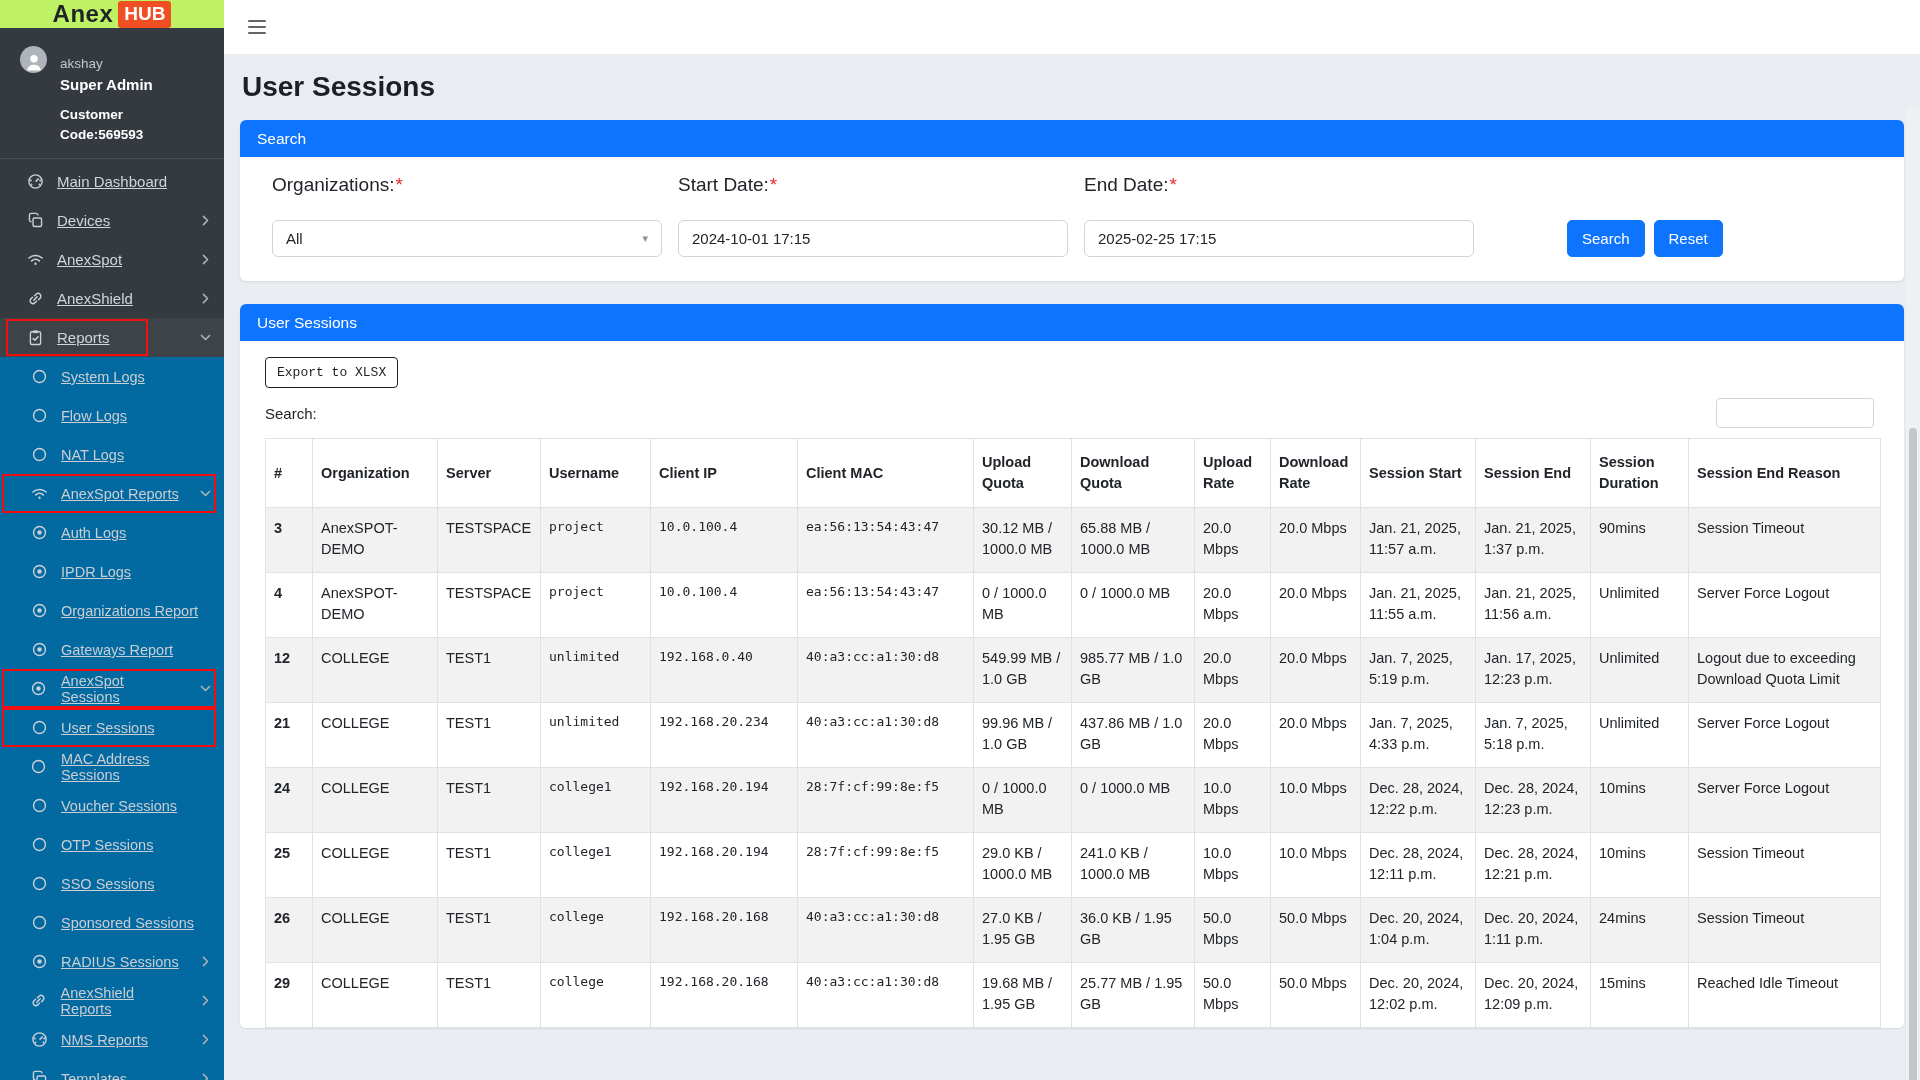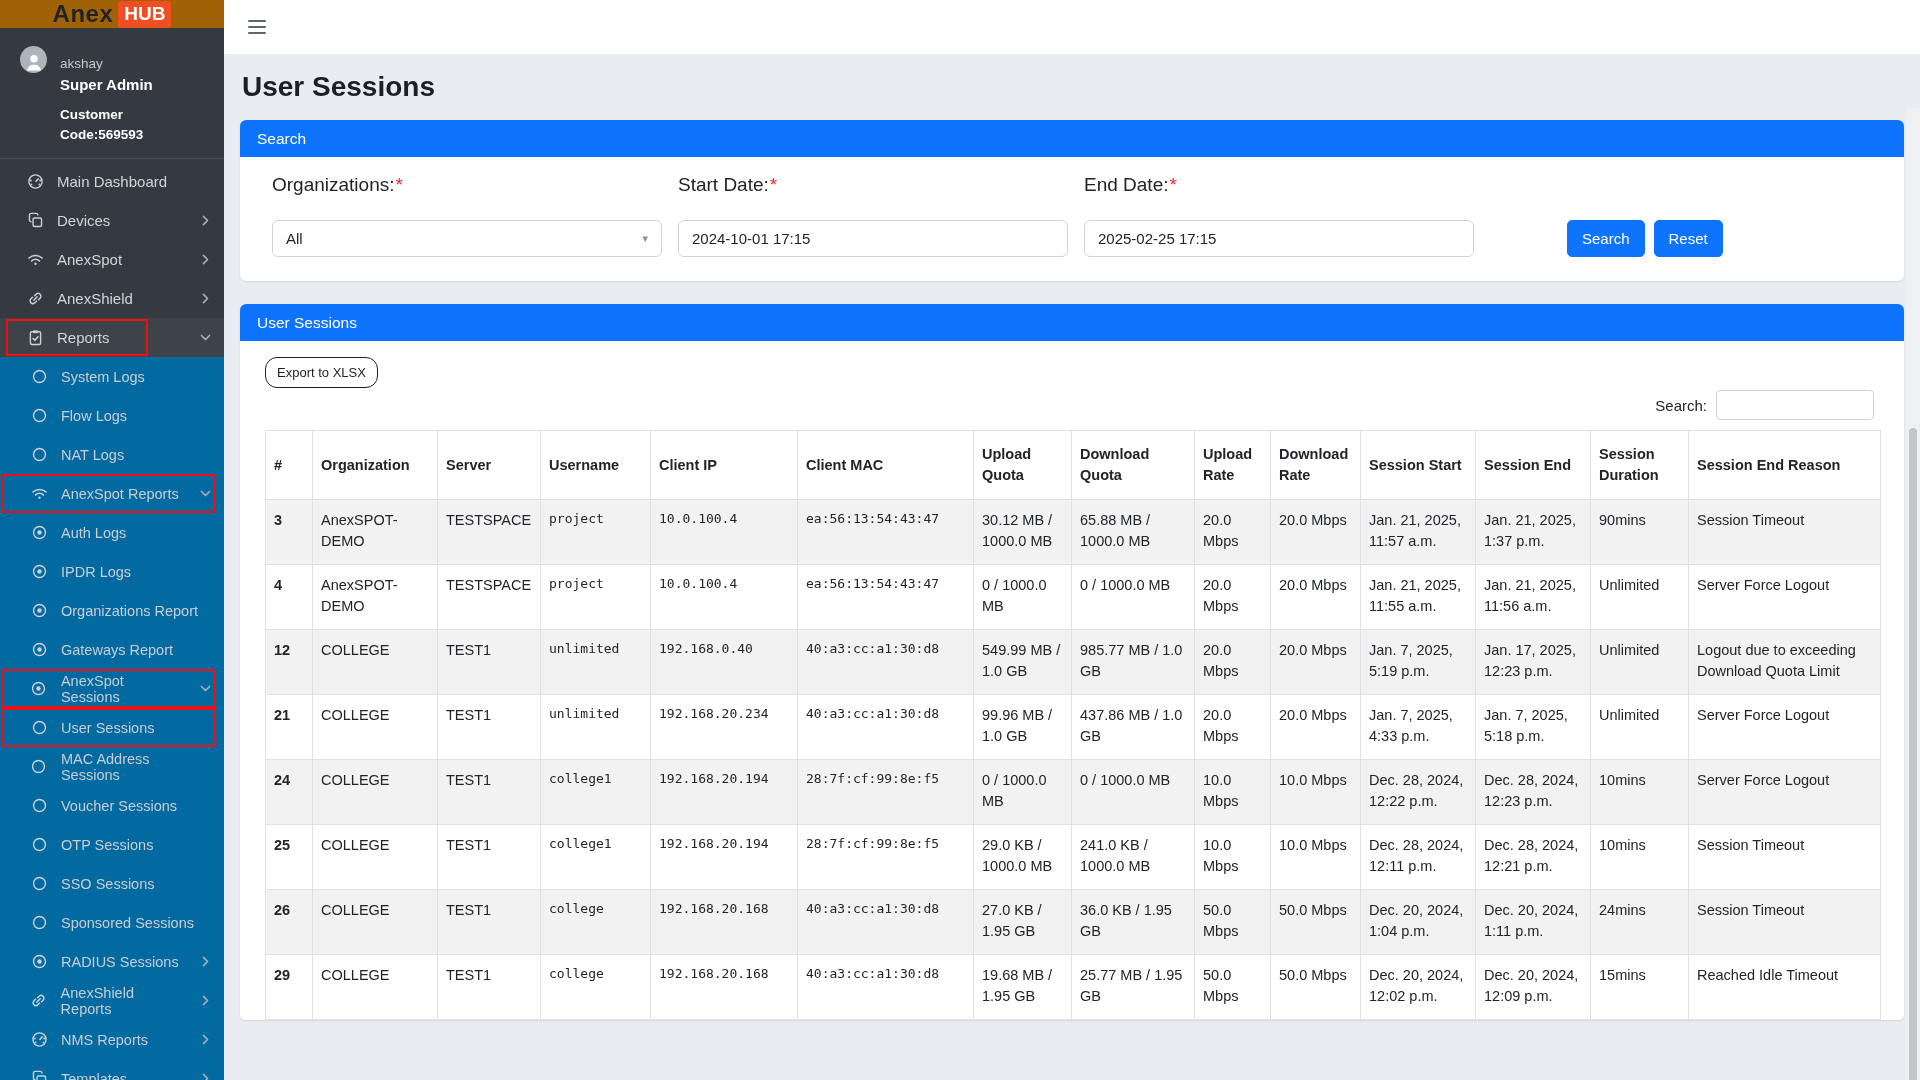--- a/index.html
+++ b/index.html
@@ -1,32 +1,32 @@
 <!DOCTYPE html>
 <html><head>
 <meta charset="utf-8">
 <style>
   * { margin:0; padding:0; box-sizing:border-box; }
   html,body { width:1920px; height:1080px; overflow:hidden; font-family:"Liberation Sans",sans-serif; background:#e9edf2; }
   .app { display:flex; width:1920px; height:1080px; }
 
   
   .sidebar { width:224px; min-width:224px; height:1080px; background:#343a40; display:flex; flex-direction:column; }
-  .logo-bar { height:56px; background:#a16207; display:flex; align-items:center; justify-content:center; gap:5px; }
+  .logo-bar { height:56px; background:#bef264; display:flex; align-items:center; justify-content:center; gap:5px; }
   .brand-name { font-size:24px; font-weight:bold; color:#1f2428; letter-spacing:.5px; }
   .brand-badge { font-size:19px; font-weight:bold; color:#fff; background:#f04e23; padding:2px 6px 3px; border-radius:3px; }
   .user-block { padding:15px 14px 14px 20px; display:flex; gap:13px; border-bottom:1px solid #4a5056; }
   .avatar { width:27px; height:27px; min-width:27px; border-radius:50%; background:#aeb4ba; display:flex; align-items:flex-end; justify-content:center; overflow:hidden; margin-top:3px; }
   .user-text { display:flex; flex-direction:column; line-height:1.45; }
   .user-name { font-size:13.5px; color:#c3c8cd;margin-top:11px; }
   .user-role { font-size:15px; font-weight:bold; color:#fff; }
   .user-code { font-size:13.5px; font-weight:bold; color:#fff; margin-top:10px; }
   .main-nav { padding-top:3px; }
   .sub-nav { background:#0369a1; flex:1; }
-  .nav-item { height:39px; display:flex; align-items:center; gap:13px; padding:0 12px 0 26px; color:#d0d5da; font-size:15px; position:relative; cursor:pointer; }
+  .nav-item { height:39px; display:flex; align-items:center; gap:13px; padding:0 12px 0 26px; color:#d0d5da; font-size:15px; position:relative; cursor:pointer;text-decoration:underline; }
   .sub-nav .nav-item { padding-left:30px; font-size:14.5px; color:#c9ced3; }
   .nav-item.parent-open { background:#3d4349; }
   .nav-icon { width:18px; height:18px; display:flex; align-items:center; justify-content:center; color:#cdd2d7; }
   .nav-icon svg { width:17px; height:17px; }
   .chev { margin-left:auto; color:#aab0b6; display:flex; }
   .chev svg { width:13px; height:13px; }
   .chev.down svg { transform:rotate(90deg); }
   .hl-narrow::after { content:""; position:absolute; left:6px; right:76px; top:1px; bottom:1px; border:2px solid #f30f0f; pointer-events:none; }
   .hl-wide::after { content:""; position:absolute; left:2px; right:8px; top:0px; bottom:0px; border:2px solid #f30f0f; pointer-events:none; }
 
@@ -46,22 +46,22 @@
   .field-label { font-size:19px; font-weight:normal; color:#212529; margin-bottom:24px; }
   .req { color:#e8282d; margin-left:1px; }
   .control, .text-input { width:100%; height:37px; border:1px solid #ced4da; border-radius:6px; background:#fff; font-size:15px; color:#212529; padding:0 13px; font-family:"Liberation Sans",sans-serif; }
   .select-box { display:flex; align-items:center; justify-content:space-between; cursor:pointer; }
   .caret { color:#8b9096; font-size:11px; }
   .btn-row { display:flex; gap:9px; margin-left:77px; }
   .btn { height:37px; background:#0e74fd; border:1px solid #0e74fd; color:#fff; font-size:15px; border-radius:5px; padding:0 14px; cursor:pointer; font-family:"Liberation Sans",sans-serif; }
 
   .sessions-card { margin-top:23px; }
   .sessions-body { padding:16px 16px 0 25px; background:#fff; }
-  .export-btn { background:#fff; border:1px solid #1c2024; border-radius:12px; font-size:13px; color:#1c2024; padding:7px 11px; cursor:pointer; font-family:Liberation Sans, sans-serif; }
-  .table-search-row { display:flex; justify-content:flex-end; align-items:center; gap:9px; margin:2px 14px 10px 0; }
+  .export-btn { background:#fff; border:1px solid #1c2024; border-radius:4px; font-size:13px; color:#1c2024; padding:7px 11px; cursor:pointer; font-family:Liberation Mono, monospace; }
+  .table-search-row { display:flex; justify-content:space-between; align-items:center; gap:9px; margin:10px 14px 10px 0; }
   .table-search-row label { font-size:15px; color:#212529; }
   .table-search-input { width:158px; height:30px; border:1px solid #ced4da; border-radius:4px; padding:0 8px; font-size:14px; font-family:"Liberation Sans",sans-serif; }
 
   table { border-collapse:collapse; table-layout:fixed; width:1615px; font-size:14.5px; color:#212529; }
   th, td { border:1px solid #dee2e6; line-height:1.45; word-wrap:break-word; }
   th { font-weight:bold; text-align:left; vertical-align:middle; padding:13px 8px; cursor:pointer; }
   td { vertical-align:top; padding:10px 8px 12px; }
   tbody tr:nth-child(odd) { background:#f2f2f2; }
   td.mono { font-family:"DejaVu Sans Mono",monospace; font-size:13px; }
   td.rownum, th.rownum { font-weight:bold; }

